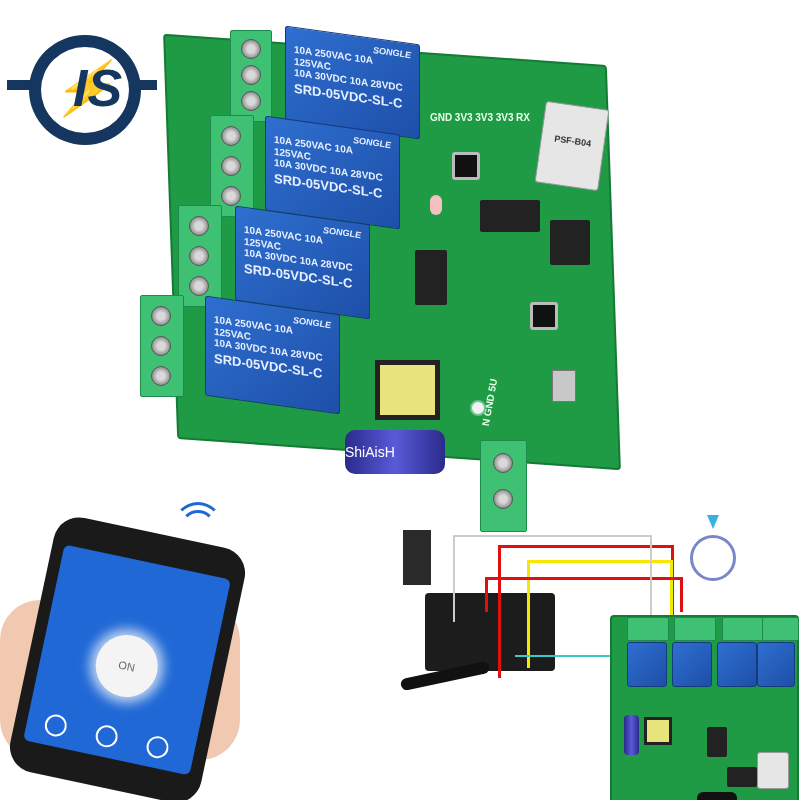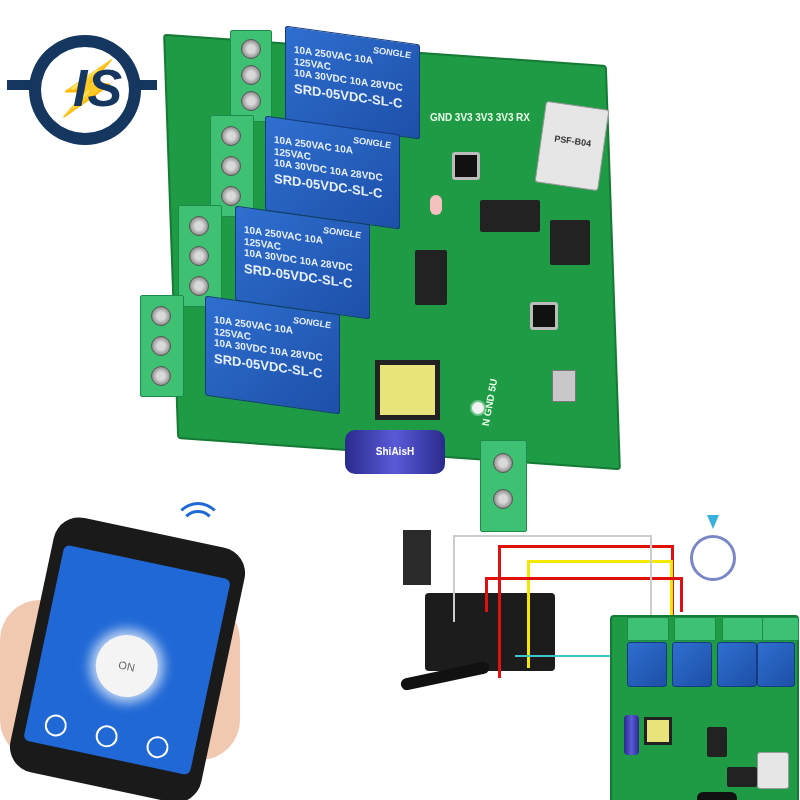--- a/index.html
+++ b/index.html
@@ -13,21 +13,21 @@
   .pcb{background:#1f9a45;border:2px solid #157a35;border-radius:4px;}
   .terminal{background:#3fc173;border:1px solid #1e8a4c;border-radius:2px;}
   .screw{width:18px;height:18px;border-radius:50%;background:radial-gradient(circle,#d9d9d9 30%,#8a8a8a 75%);border:1px solid #555;}
   .relay{background:linear-gradient(135deg,#2f6fd0,#1d4fa8);border:1px solid #143a80;border-radius:3px;color:#e8f0ff;font-size:10px;font-weight:bold;line-height:1.15;padding:6px 8px;box-sizing:border-box;}
   .relay .brand{font-size:9px;font-style:italic;text-align:right;}
   .relay .model{font-size:13px;margin-top:3px;}
   .chip{background:#222;border-radius:2px;}
   .module{background:#e6e6e6;border:1px solid #999;border-radius:3px;color:#333;font-size:9px;font-weight:bold;text-align:center;}
   .btn{width:22px;height:22px;background:#111;border:3px solid #bbb;border-radius:3px;}
   .hole{width:12px;height:12px;border-radius:50%;background:#f2f2f2;border:2px solid #6dc48b;}
-  .cap{background:linear-gradient(90deg,#2a2a8c,#5a5ad8,#2a2a8c);border-radius:10px;color:#fff;font-weight:bold;font-size:10px;text-align:center;}
+  .cap{background:linear-gradient(90deg,#2a2a8c,#5a5ad8,#2a2a8c);border-radius:10px;color:#fff;font-weight:normal;font-size:14px;}
   .xfmr{background:#e8e37a;border:5px solid #222;}
   .silk{color:#e8ffe8;font-size:10px;font-weight:bold;}
   
   .phone{background:#1a1a1a;border-radius:26px;transform:rotate(12deg);}
   .screen{background:#1f68d6;border-radius:6px;}
   .on-btn{background:#f4f4f4;border-radius:50%;box-shadow:0 0 12px 6px rgba(255,255,255,.7);color:#666;font-size:11px;text-align:center;}
   .hand{background:#f1c9b0;border-radius:40px;}
   .wifi{border:3px solid #1f68d6;border-color:#1f68d6 transparent transparent transparent;border-radius:50%;}
   
   .wire{position:absolute;}

